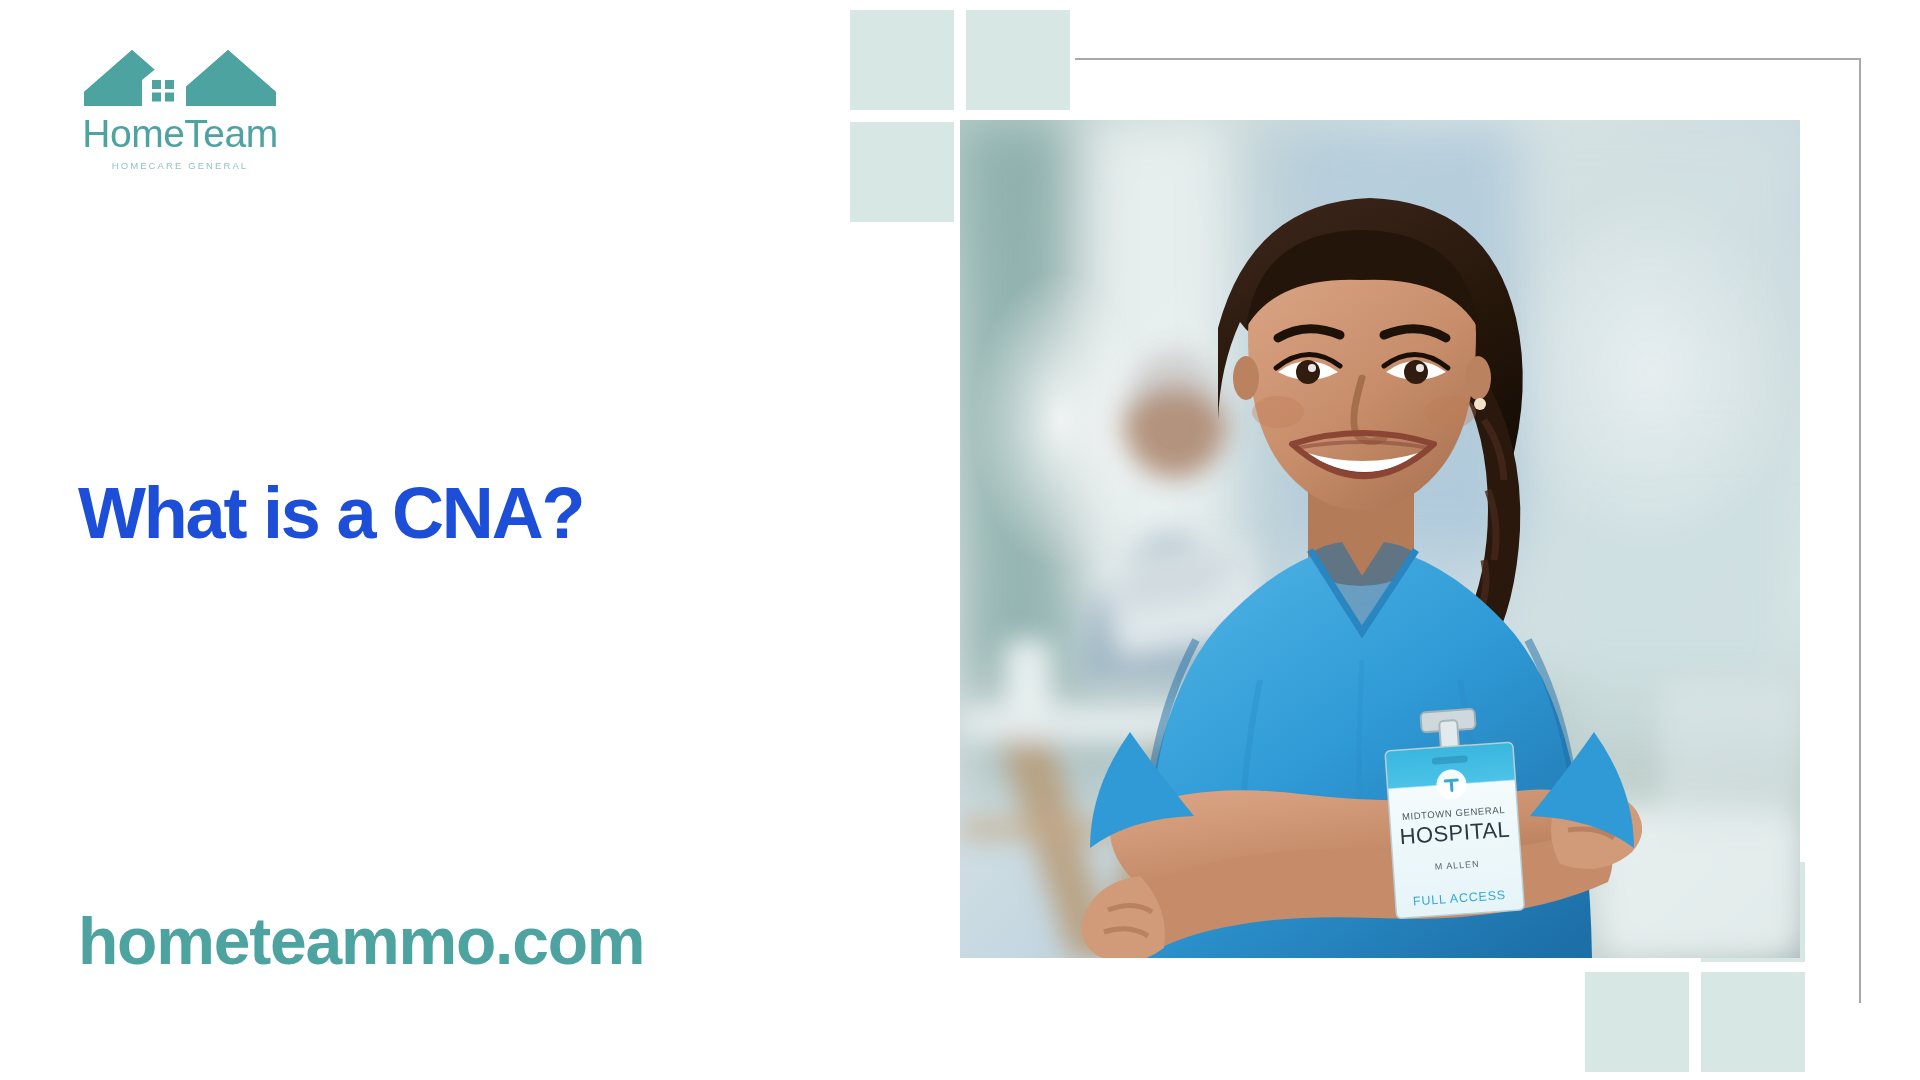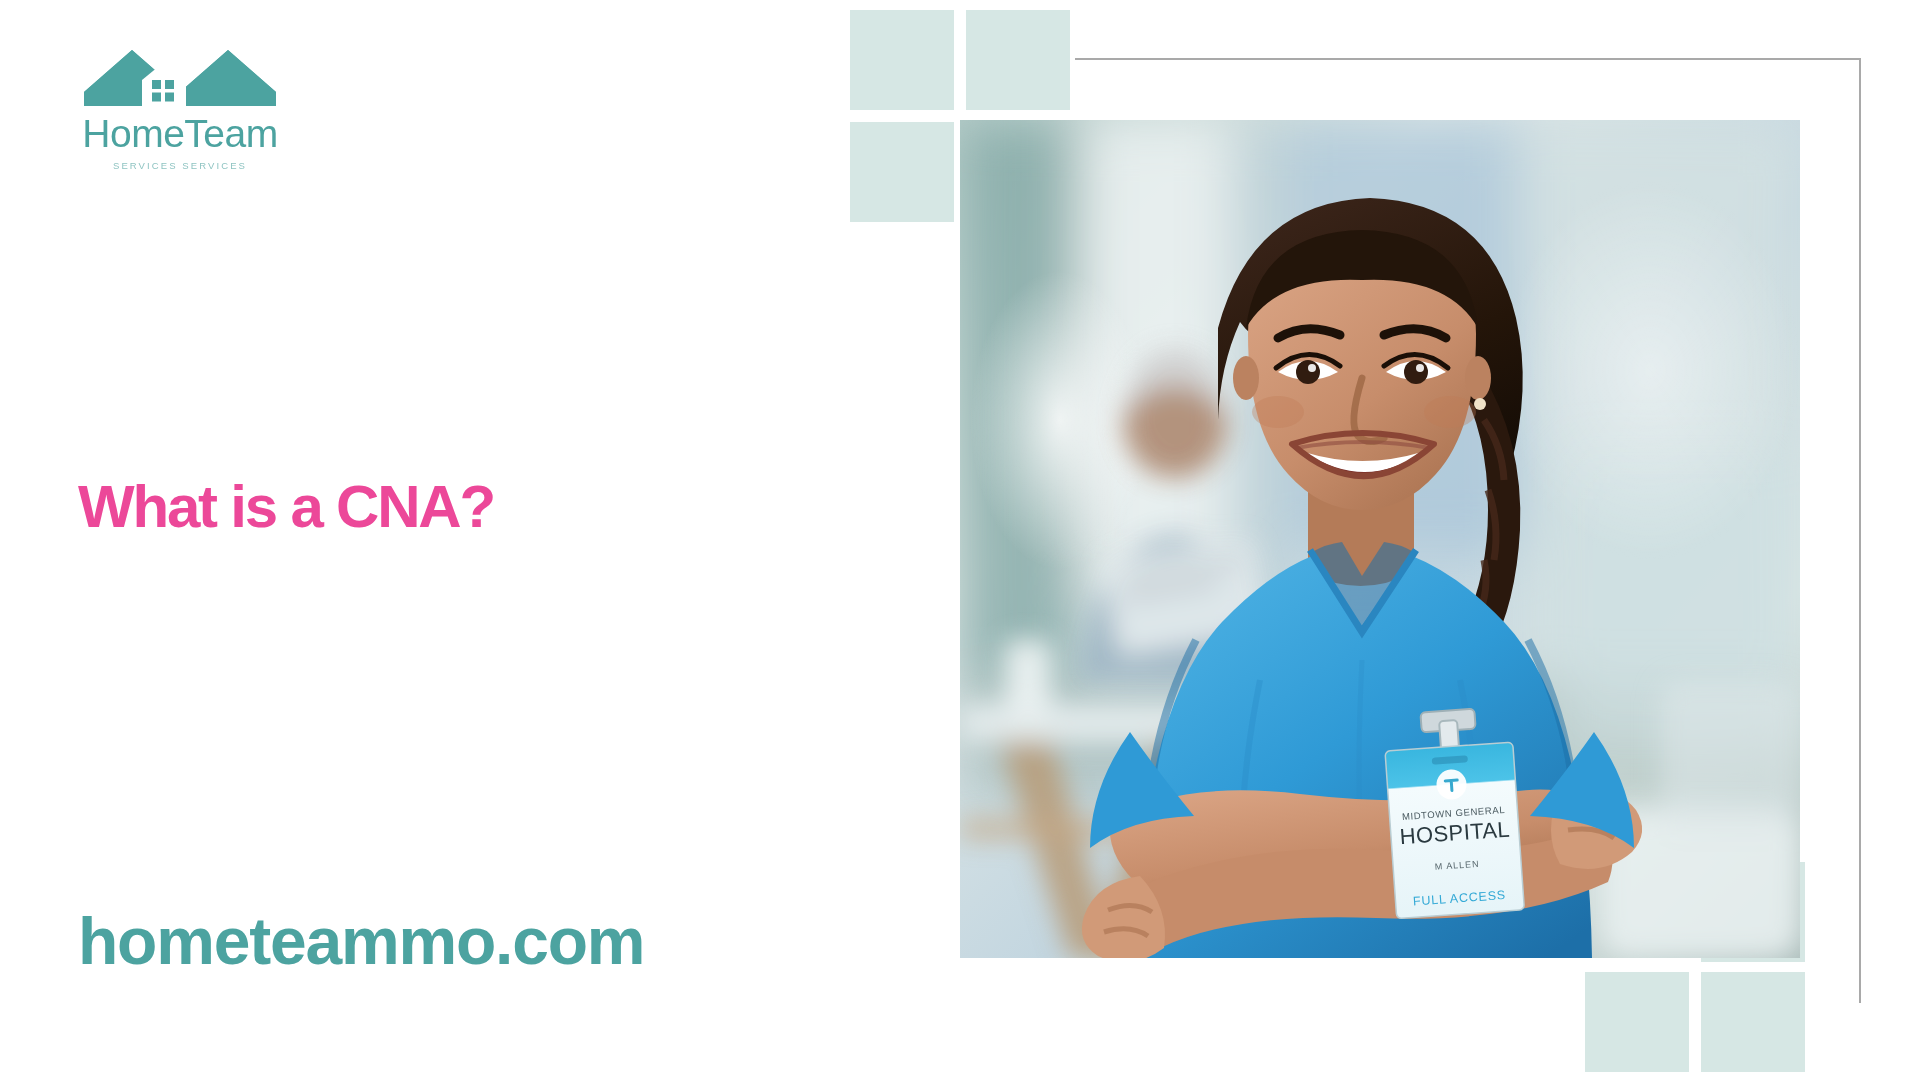--- a/index.html
+++ b/index.html
@@ -77,23 +77,23 @@
     margin-top: 7px;
     text-align: center;
     width: 200px;
   }
 
   
   .headline {
     position: absolute;
     left: 78px;
     top: 477px;
-    font-size: 60px;
+    font-size: 72px;
     font-weight: bold;
-    color: #ec4899;
+    color: #1d4ed8;
     letter-spacing: -2.2px;
     line-height: 1;
     white-space: nowrap;
   }
 
   
   .site-url {
     position: absolute;
     left: 78px;
     top: 908px;
@@ -152,21 +152,21 @@
 
       <path d="M62 66 L62 40 L84 22 L106 40 L106 66 Z" fill="#ffffff"></path>
 
       <rect x="72" y="40" width="9" height="9" fill="#4ca3a0"></rect>
       <rect x="85" y="40" width="9" height="9" fill="#4ca3a0"></rect>
       <rect x="72" y="52.5" width="9" height="9" fill="#4ca3a0"></rect>
       <rect x="85" y="52.5" width="9" height="9" fill="#4ca3a0"></rect>
     </svg>
   </span>
   <span class="logo-word">HomeTeam</span>
-  <span class="logo-tag">SERVICES SERVICES</span>
+  <span class="logo-tag">HOMECARE GENERAL</span>
 </div>
 
 <div class="headline">What is a CNA?</div>
 
 <div class="site-url">hometeammo.com</div>
 
 <div class="photo">
   <svg viewBox="0 0 840 838" xmlns="http://www.w3.org/2000/svg" preserveAspectRatio="xMidYMid slice" aria-hidden="true">
     <defs>
       <linearGradient id="bgWall" x1="0" y1="0" x2="1" y2="1">

